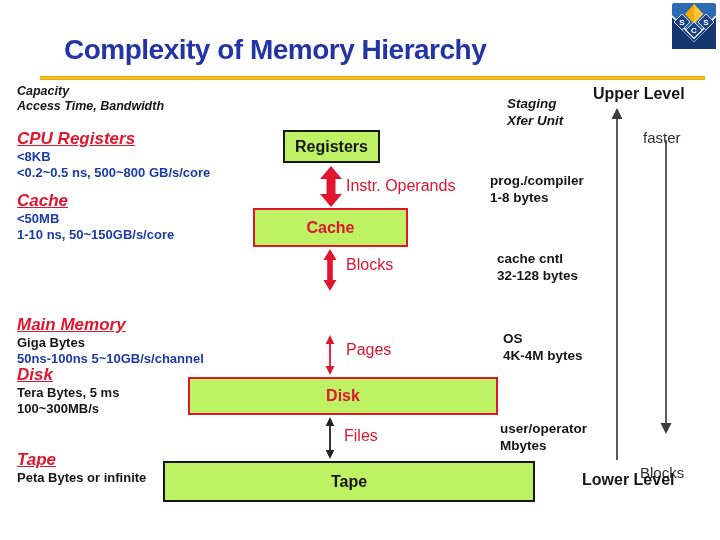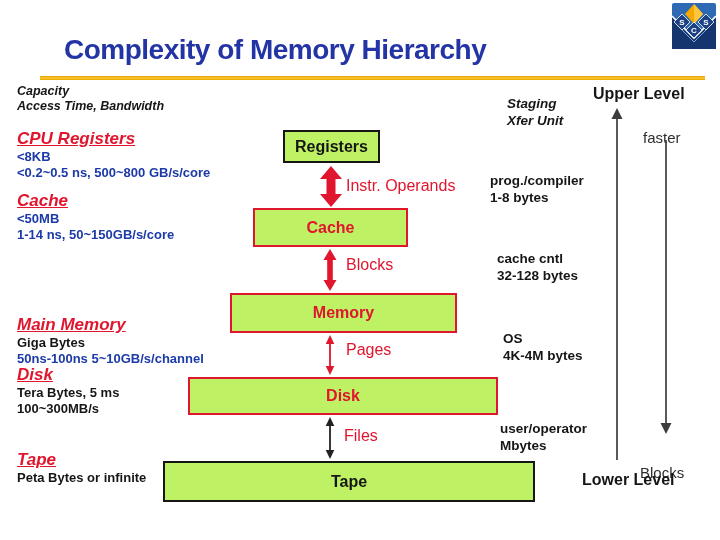--- a/index.html
+++ b/index.html
@@ -60,21 +60,21 @@
 
   <div class="abs" style="left:17px;top:131px;">
     <div class="grp-heading nowrap">CPU Registers</div>
     <div class="grp-line blue nowrap">&lt;8KB</div>
     <div class="grp-line blue nowrap">&lt;0.2~0.5 ns, 500~800 GB/s/core</div>
   </div>
 
   <div class="abs" style="left:17px;top:193px;">
     <div class="grp-heading nowrap">Cache</div>
     <div class="grp-line blue nowrap">&lt;50MB</div>
-    <div class="grp-line blue nowrap">1-14 ns, 50~150GB/s/core</div>
+    <div class="grp-line blue nowrap">1-10 ns, 50~150GB/s/core</div>
   </div>
 
   <div class="abs" style="left:17px;top:277px;margin-top:40px;">
     <div class="grp-heading nowrap">Main Memory</div>
     <div class="grp-line blk nowrap">Giga Bytes</div>
     <div class="grp-line blue nowrap">50ns-100ns 5~10GB/s/channel</div>
   </div>
 
   <div class="abs" style="left:17px;top:367px;">
     <div class="grp-heading nowrap">Disk</div>
@@ -82,21 +82,20 @@
     <div class="grp-line blk nowrap">100~300MB/s</div>
   </div>
 
   <div class="abs" style="left:17px;top:452px;">
     <div class="grp-heading nowrap">Tape</div>
     <div class="grp-line blk nowrap">Peta Bytes or infinite</div>
   </div>
 
   <div class="abs hbox hbox-black" style="left:283px;top:130px;width:97px;height:33px;">Registers</div>
   <div class="abs hbox hbox-red" style="left:253px;top:208px;width:155px;height:39px;">Cache</div>
-  <div class="abs hbox hbox-red" style="left:230px;top:293px;width:227px;height:40px;">Memory</div>
   <div class="abs hbox hbox-red" style="left:188px;top:377px;width:310px;height:38px;">Disk</div>
   <div class="abs hbox hbox-black" style="left:163px;top:461px;width:372px;height:41px;">Tape</div>
 
   <svg class="abs" style="left:319px;top:166px;" width="24" height="41" viewBox="0 0 24 41">
     <polygon points="12,0 23,13 16.5,13 16.5,28 23,28 12,41 1,28 7.5,28 7.5,13 1,13" fill="#e0152e"></polygon>
   </svg>
   <svg class="abs" style="left:322px;top:249px;" width="16" height="42" viewBox="0 0 16 42">
     <polygon points="8,0 14.5,11 10.8,11 10.8,31 14.5,31 8,42 1.5,31 5.2,31 5.2,11 1.5,11" fill="#e0152e"></polygon>
   </svg>
   <svg class="abs" style="left:324px;top:335px;" width="12" height="40" viewBox="0 0 12 40">

